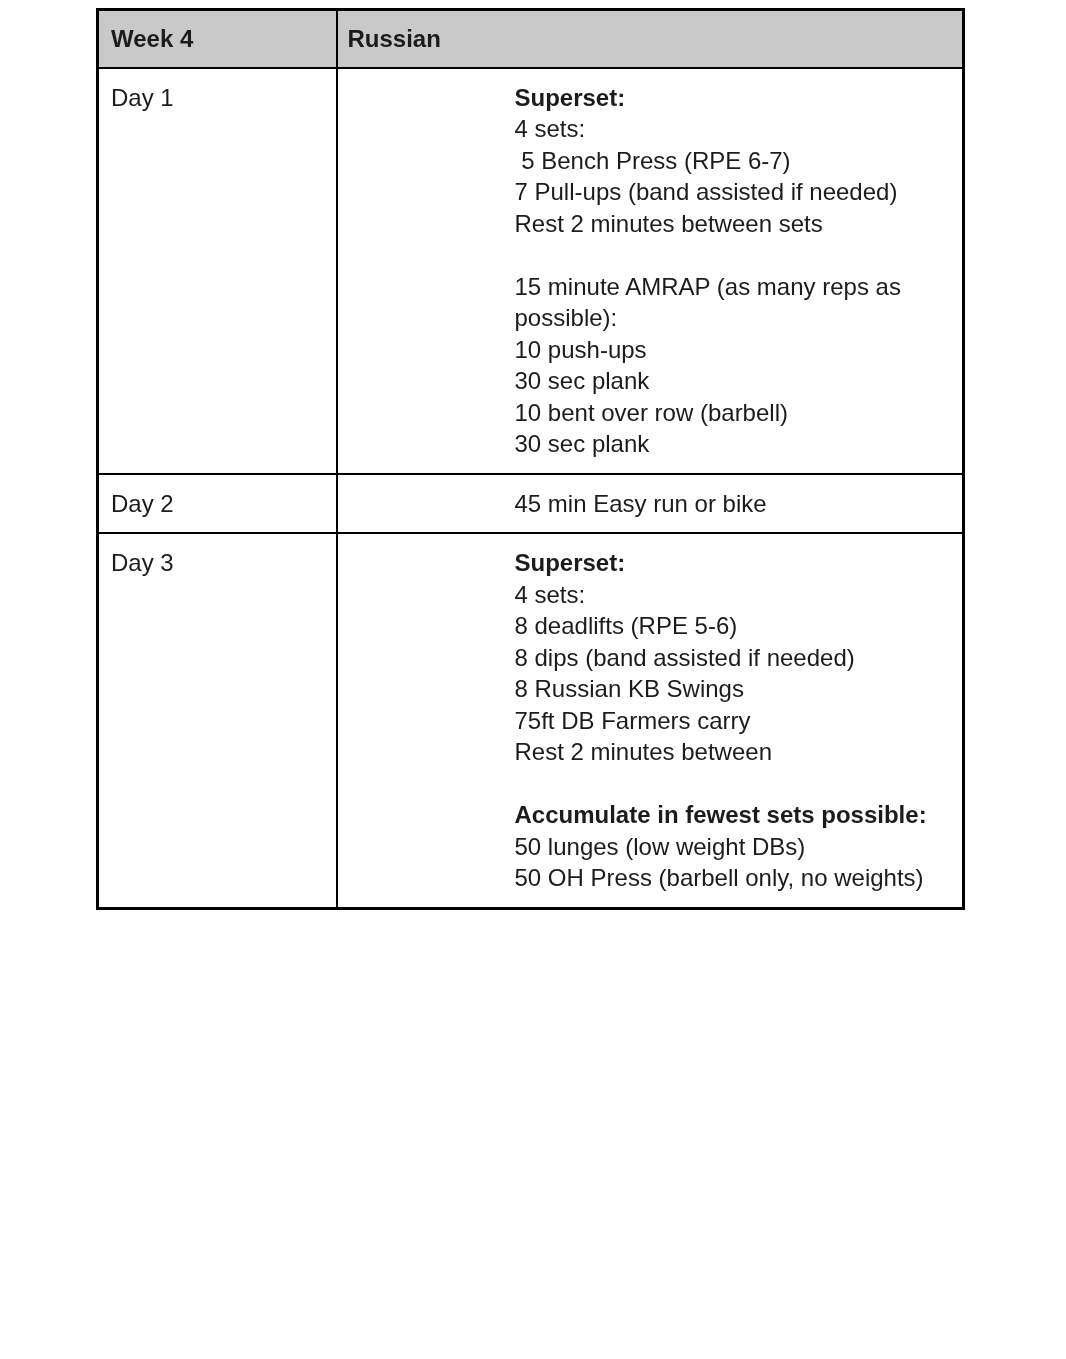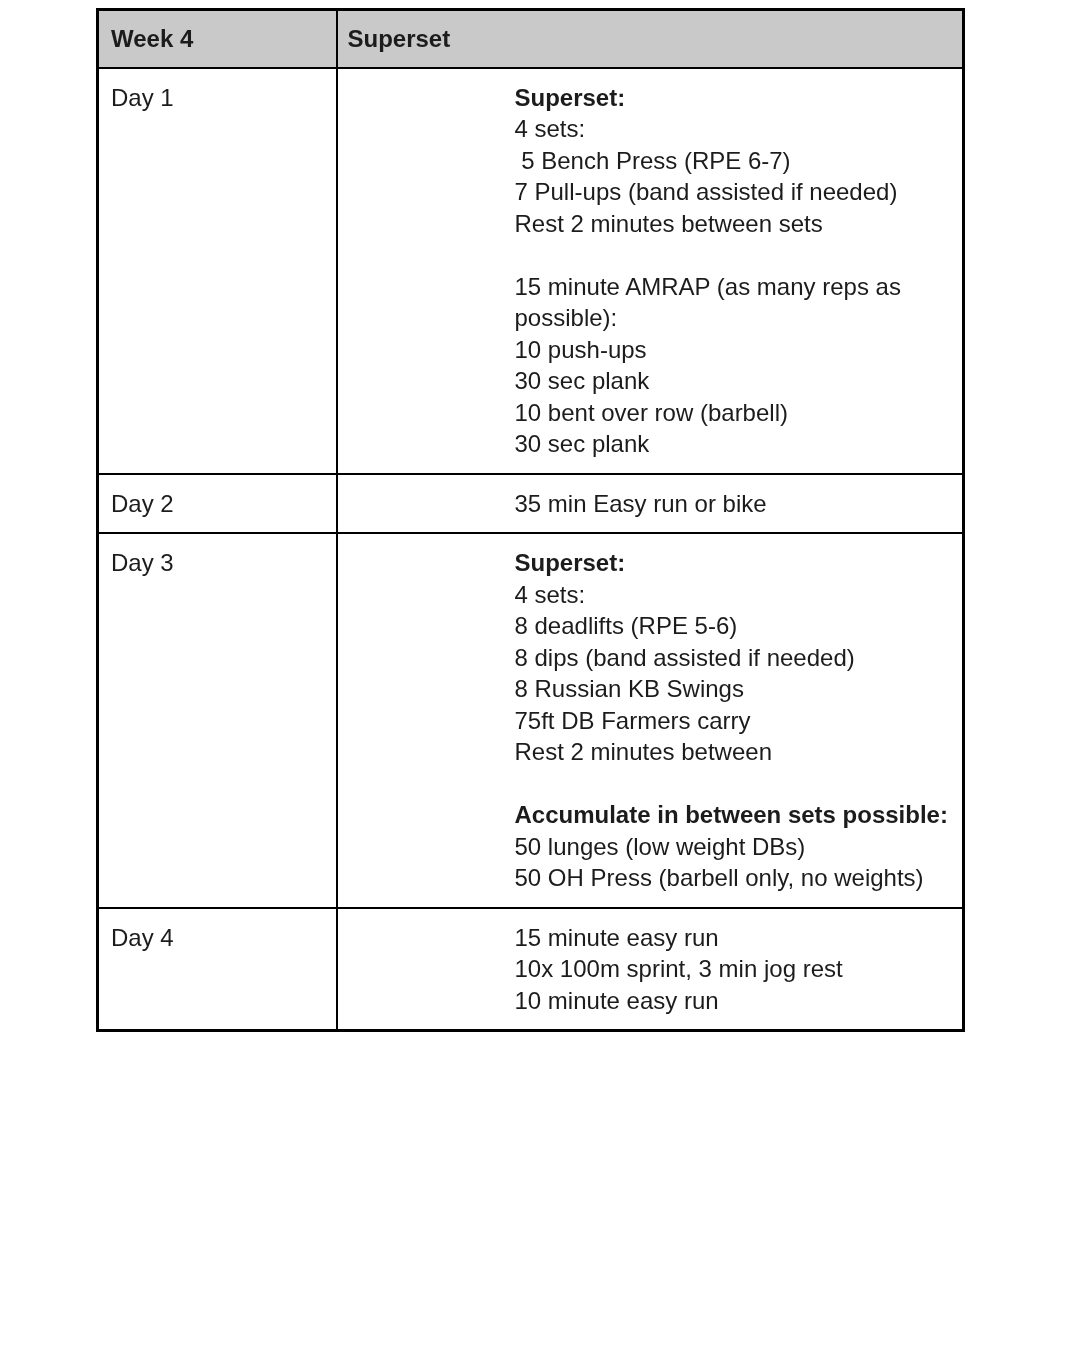--- a/index.html
+++ b/index.html
@@ -79,21 +79,21 @@
 
 <div class="page">
   <table class="workout-table">
     <colgroup>
       <col class="c1">
       <col class="c2">
     </colgroup>
     <thead>
       <tr>
         <th class="day-head">Week 4</th>
-        <th class="workout-head">Superset</th>
+        <th class="workout-head">Russian</th>
       </tr>
     </thead>
     <tbody>
       <tr class="r1">
         <td class="day">Day 1</td>
         <td class="workout indented">
           <div class="block">
             <div class="hd">Superset:</div>
             <div class="ln">4 sets:
  5 Bench Press (RPE 6-7)
@@ -106,48 +106,38 @@
 30 sec plank
 10 bent over row (barbell)
 30 sec plank</div>
           </div>
         </td>
       </tr>
       <tr class="r2">
         <td class="day">Day 2</td>
         <td class="workout indented">
           <div class="block">
-            <div class="ln">35 min Easy run or bike</div>
+            <div class="ln">45 min Easy run or bike</div>
           </div>
         </td>
       </tr>
       <tr class="r3">
         <td class="day">Day 3</td>
         <td class="workout indented">
           <div class="block">
             <div class="hd">Superset:</div>
             <div class="ln">4 sets:
 8 deadlifts (RPE 5-6)
 8 dips (band assisted if needed)
 8 Russian KB Swings
 75ft DB Farmers carry
 Rest 2 minutes between</div>
           </div>
           <div class="block">
-            <div class="hd">Accumulate in between sets possible:</div>
+            <div class="hd">Accumulate in fewest sets possible:</div>
             <div class="ln">50 lunges (low weight DBs)
 50 OH Press (barbell only, no weights)</div>
-          </div>
-        </td>
-      </tr>
-      <tr class="r4">
-        <td class="day">Day 4</td>
-        <td class="workout indented">
-          <div class="block">
-            <div class="ln">15 minute easy run
-10x 100m sprint, 3 min jog rest
-10 minute easy run</div>
           </div>
         </td>
       </tr>
     </tbody>
   </table>
 </div>
 
 </body></html>

